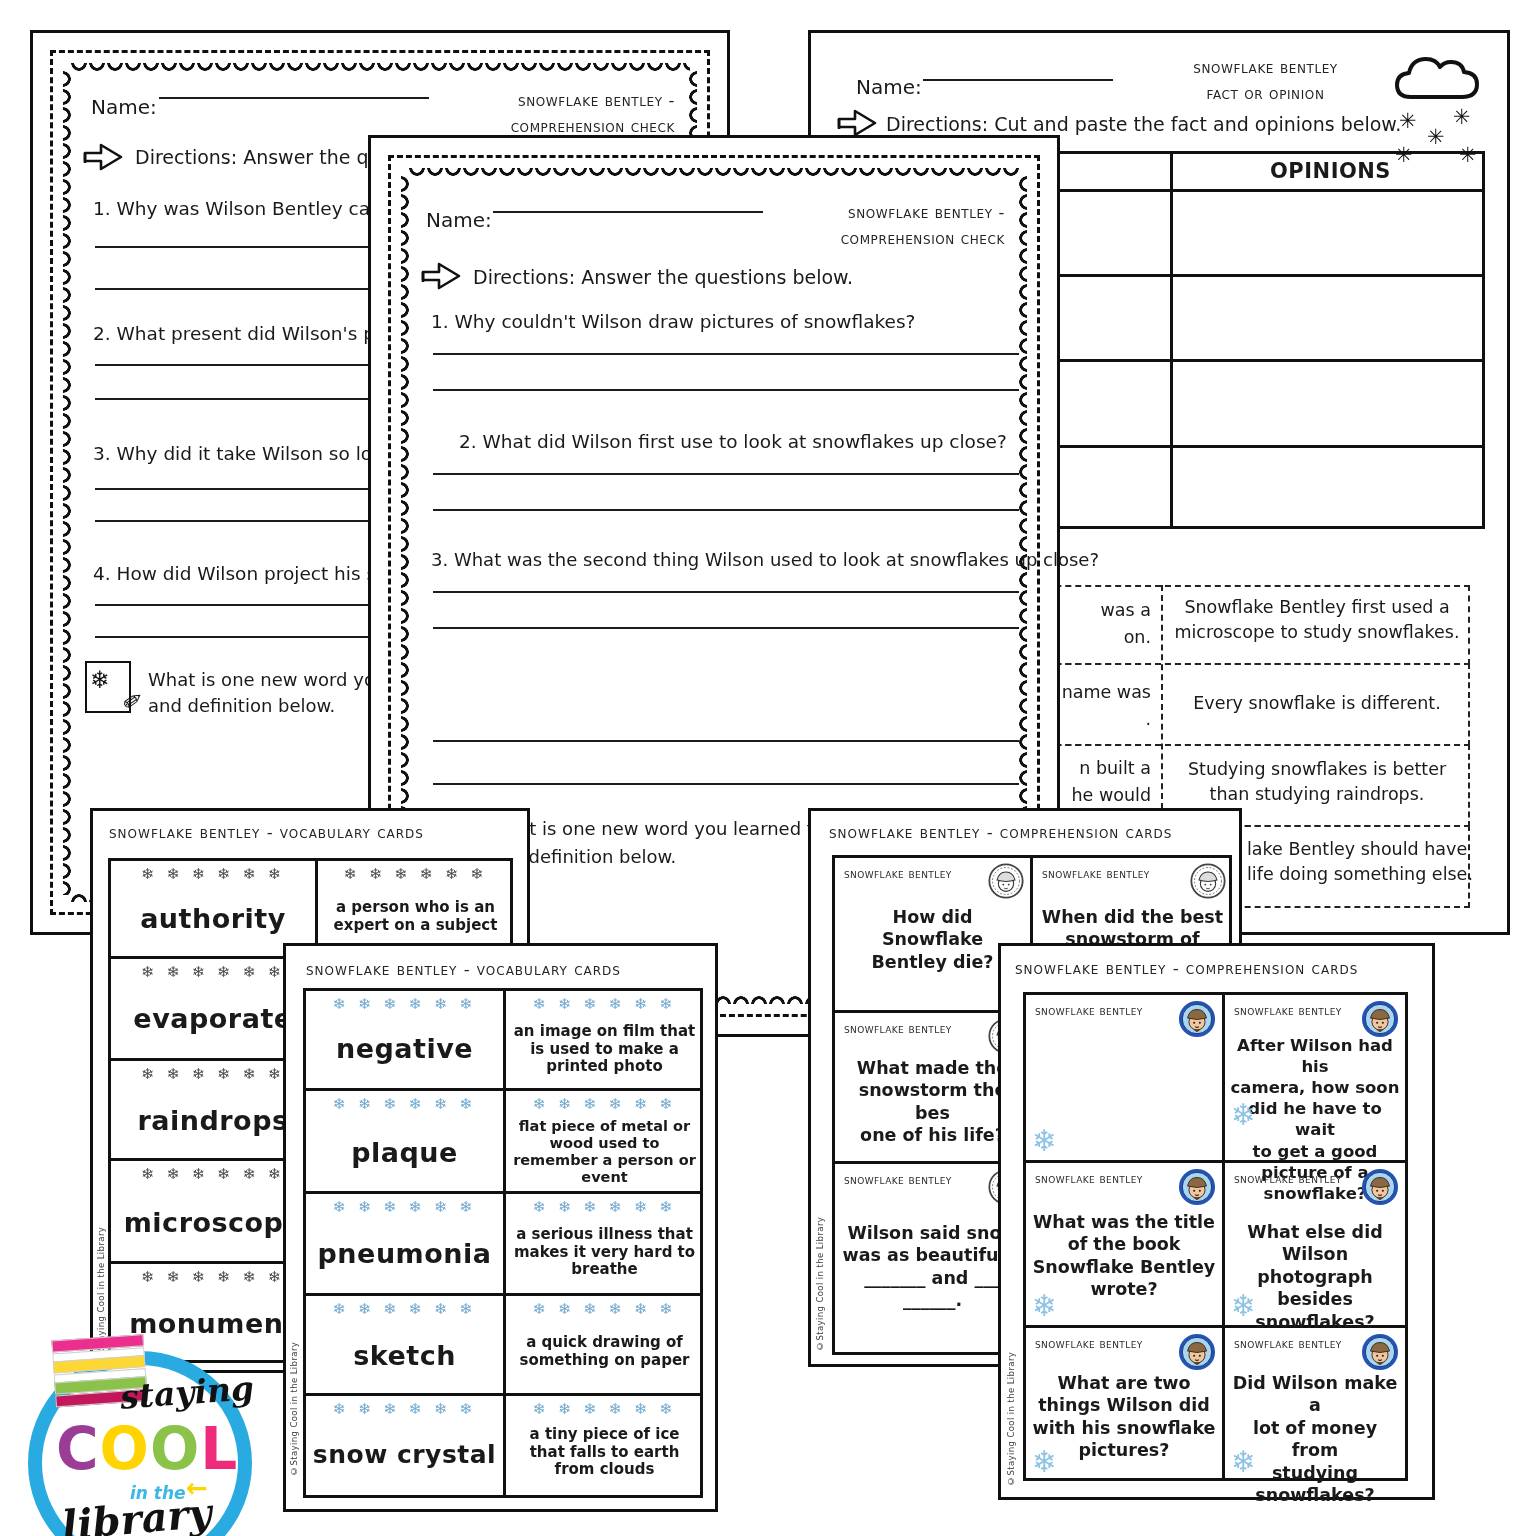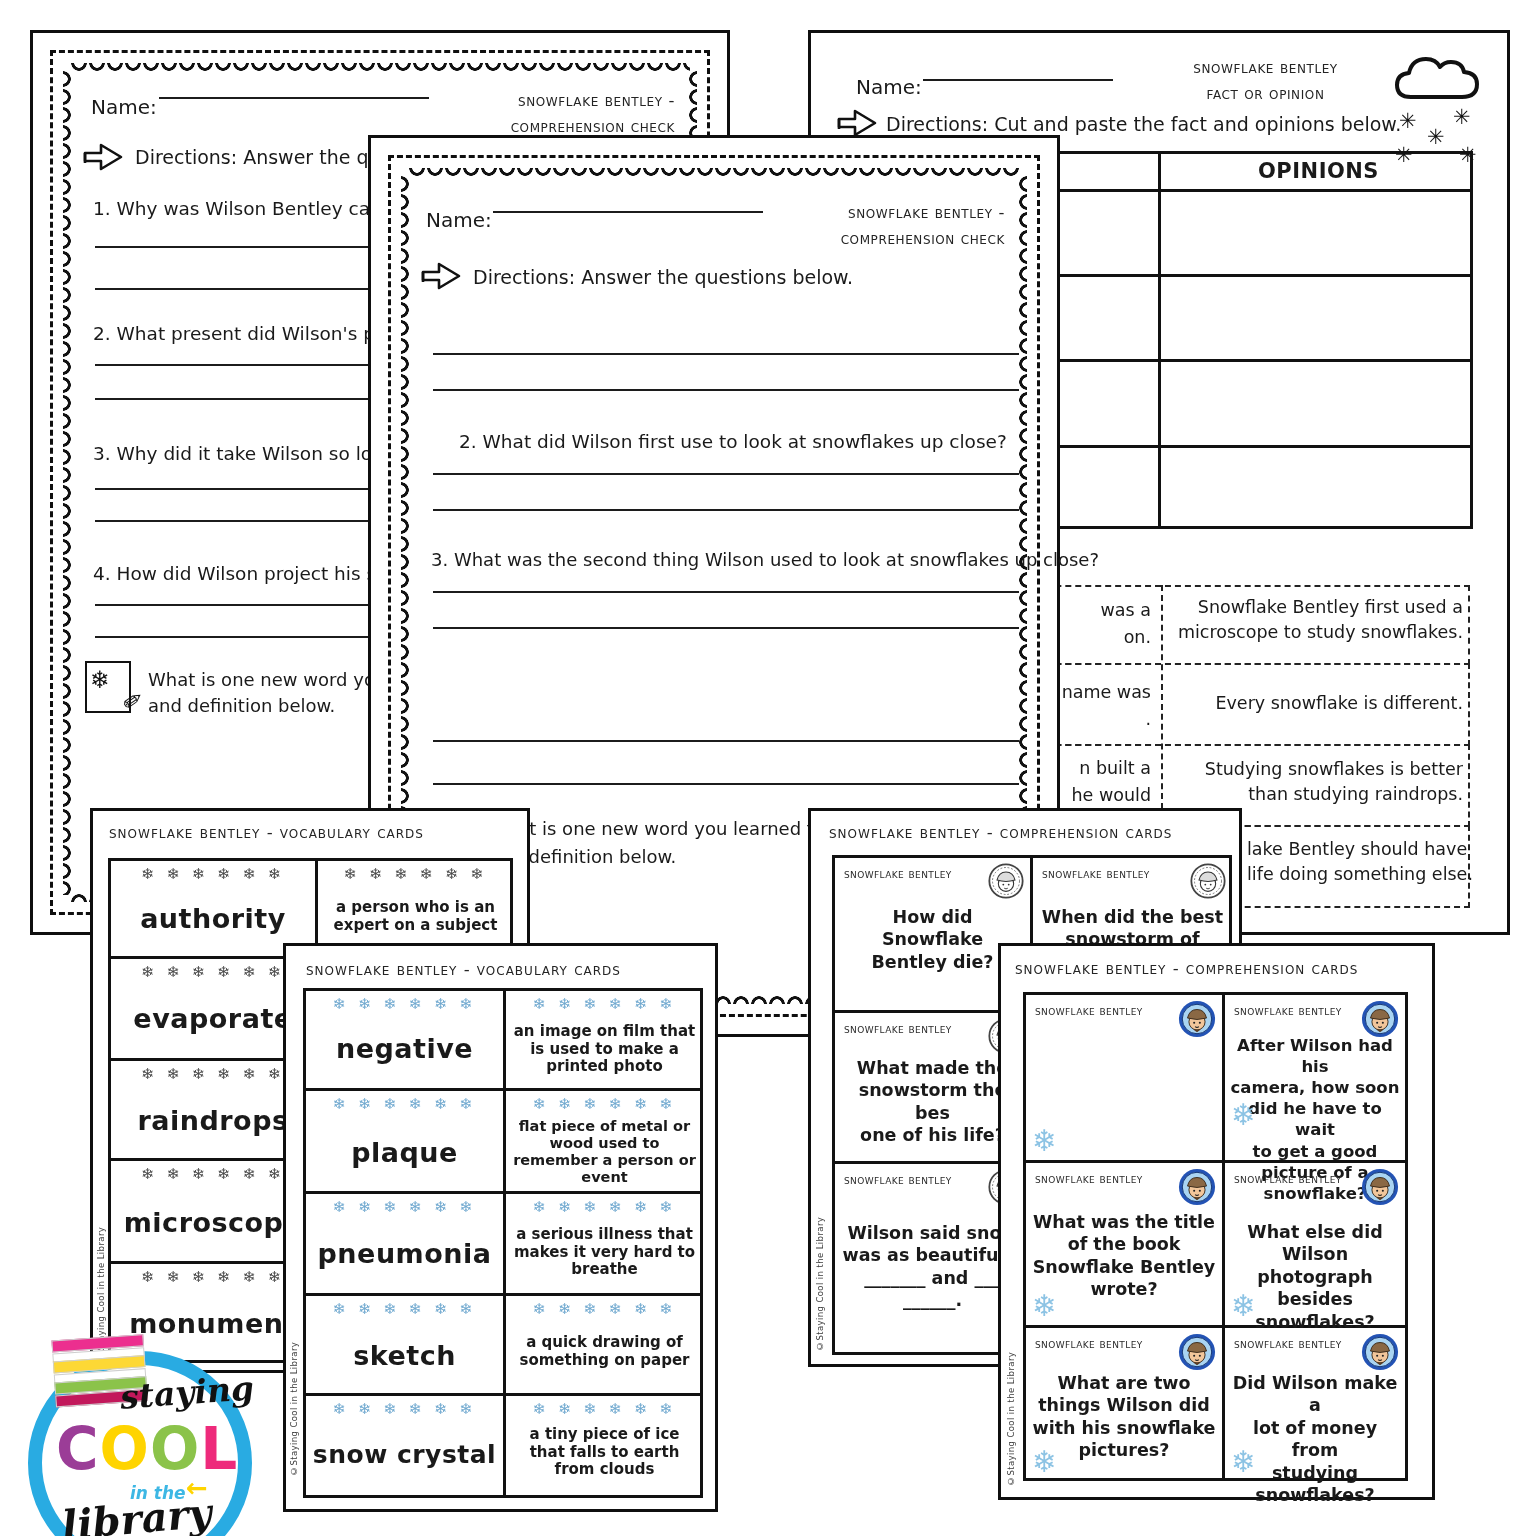--- a/index.html
+++ b/index.html
@@ -25,21 +25,21 @@
   .nw-flake{position:absolute;left:3px;top:5px;font-size:24px;line-height:1;color:#111;}
   .nw-pencil{position:absolute;right:-14px;bottom:-4px;font-size:24px;transform:rotate(-35deg);color:#111;}
   .nw-text{position:absolute;font-size:18px;white-space:nowrap;}
   
   .fo-table{position:absolute;border:3px solid #111;box-sizing:border-box;}
   .fo-vline{position:absolute;border-left:3px solid #111;top:0;bottom:0;}
   .fo-hline{position:absolute;border-top:3px solid #111;left:0;right:0;}
   .fo-head{position:absolute;font-weight:bold;font-size:21px;letter-spacing:.5px;font-family:"DejaVu Sans",sans-serif;}
   .strip{position:absolute;border:2px dashed #222;box-sizing:border-box;}
   .strip-div{position:absolute;border-left:2px dashed #222;top:0;bottom:0;}
-  .strip-text{position:absolute;font-size:17.5px;text-align:right;line-height:1.45;}
+  .strip-text{position:absolute;font-size:17.5px;text-align:center;line-height:1.45;}
   .frag{position:absolute;font-size:17.5px;line-height:1.55;text-align:right;white-space:pre-line;}
   
   .sheet-title{position:absolute;font-size:16.5px;letter-spacing:1px;}
   .vgrid,.cgrid{position:absolute;border:3px solid #111;box-sizing:border-box;}
   .vcell,.ccell{position:absolute;box-sizing:border-box;}
   .b-r{border-right:3px solid #111;}
   .b-b{border-bottom:3px solid #111;}
   .flake-row{position:absolute;top:6px;left:0;right:0;text-align:center;font-size:15px;letter-spacing:4px;line-height:1;}
   .flake-blue{color:#6fa8cf;}
   .flake-gray{color:#4a4a4a;}
@@ -122,21 +122,21 @@
 
     <svg style="position:absolute;left:578px;top:12px;" width="100" height="62" viewBox="0 0 100 62">
       <path d="M22 52 q-14 0 -14 -12 q0 -11 12 -12 q3 -14 17 -14 q10 0 14 8 q4 -5 11 -5 q11 0 13 10 q13 1 13 12 q0 13 -15 13 z" fill="#fff" stroke="#111" stroke-width="4" stroke-linejoin="round"></path>
     </svg>
     <span class="mini-flake" style="left:588px;top:78px;">✳</span>
     <span class="mini-flake" style="left:642px;top:74px;">✳</span>
     <span class="mini-flake" style="left:616px;top:94px;">✳</span>
     <span class="mini-flake" style="left:584px;top:112px;">✳</span>
     <span class="mini-flake" style="left:648px;top:112px;">✳</span>
 
-    <div class="fo-table" style="left:48px;top:118px;width:614px;height:378px;">
+    <div class="fo-table" style="left:60px;top:118px;width:614px;height:378px;">
       <div class="fo-vline" style="left:296px;"></div>
       <div class="fo-hline" style="top:35px;"></div>
       <div class="fo-hline" style="top:120px;"></div>
       <div class="fo-hline" style="top:205px;"></div>
       <div class="fo-hline" style="top:291px;"></div>
       <div class="fo-head" style="left:299px;width:315px;top:5px;text-align:center;">OPINIONS</div>
     </div>
 
     <div>
       <div class="strip" style="left:45px;top:552px;width:614px;height:80px;"></div>
@@ -171,20 +171,21 @@
     <div class="wline" style="left:122px;top:73px;width:270px;"></div>
     <div class="sc-title" style="position:absolute;right:52px;top:62px;width:240px;text-align:right;font-size:16.5px;line-height:1.55;">
       <div>Snowflake Bentley -</div>
         <div>Comprehension Check</div>
     </div>
     <svg class="arrow-ic" style="left:48px;top:122px;" width="44" height="32" viewBox="0 0 44 32">
       <path d="M4 12 h16 V4 l20 12 -20 12 v-8 H4 z" fill="none" stroke="#111" stroke-width="2.6" stroke-linejoin="round"></path>
       <path d="M4 12 v10" fill="none" stroke="#111" stroke-width="2.6"></path>
     </svg>
     <div class="dir-text" style="left:102px;top:128px;">Directions: Answer the questions below.</div>
+    <div class="q" style="left:60px;top:173px;">1. Why couldn't Wilson draw pictures of snowflakes?</div>
     <div class="wline" style="left:62px;top:215px;width:586px;"></div>
     <div class="wline" style="left:62px;top:251px;width:586px;"></div>
     <div class="q" style="left:60px;top:293px;margin-left:28px;">2. What did Wilson first use to look at snowflakes up close?</div>
     <div class="wline" style="left:62px;top:335px;width:586px;"></div>
     <div class="wline" style="left:62px;top:371px;width:586px;"></div>
     <div class="q" style="left:60px;top:411px;font-size:18px;">3. What was the second thing Wilson used to look at snowflakes up close?</div>
     <div class="wline" style="left:62px;top:453px;width:586px;"></div>
     <div class="wline" style="left:62px;top:489px;width:586px;"></div>
     <div class="wline" style="left:62px;top:602px;width:586px;"></div>
     <div class="wline" style="left:62px;top:645px;width:586px;"></div>

